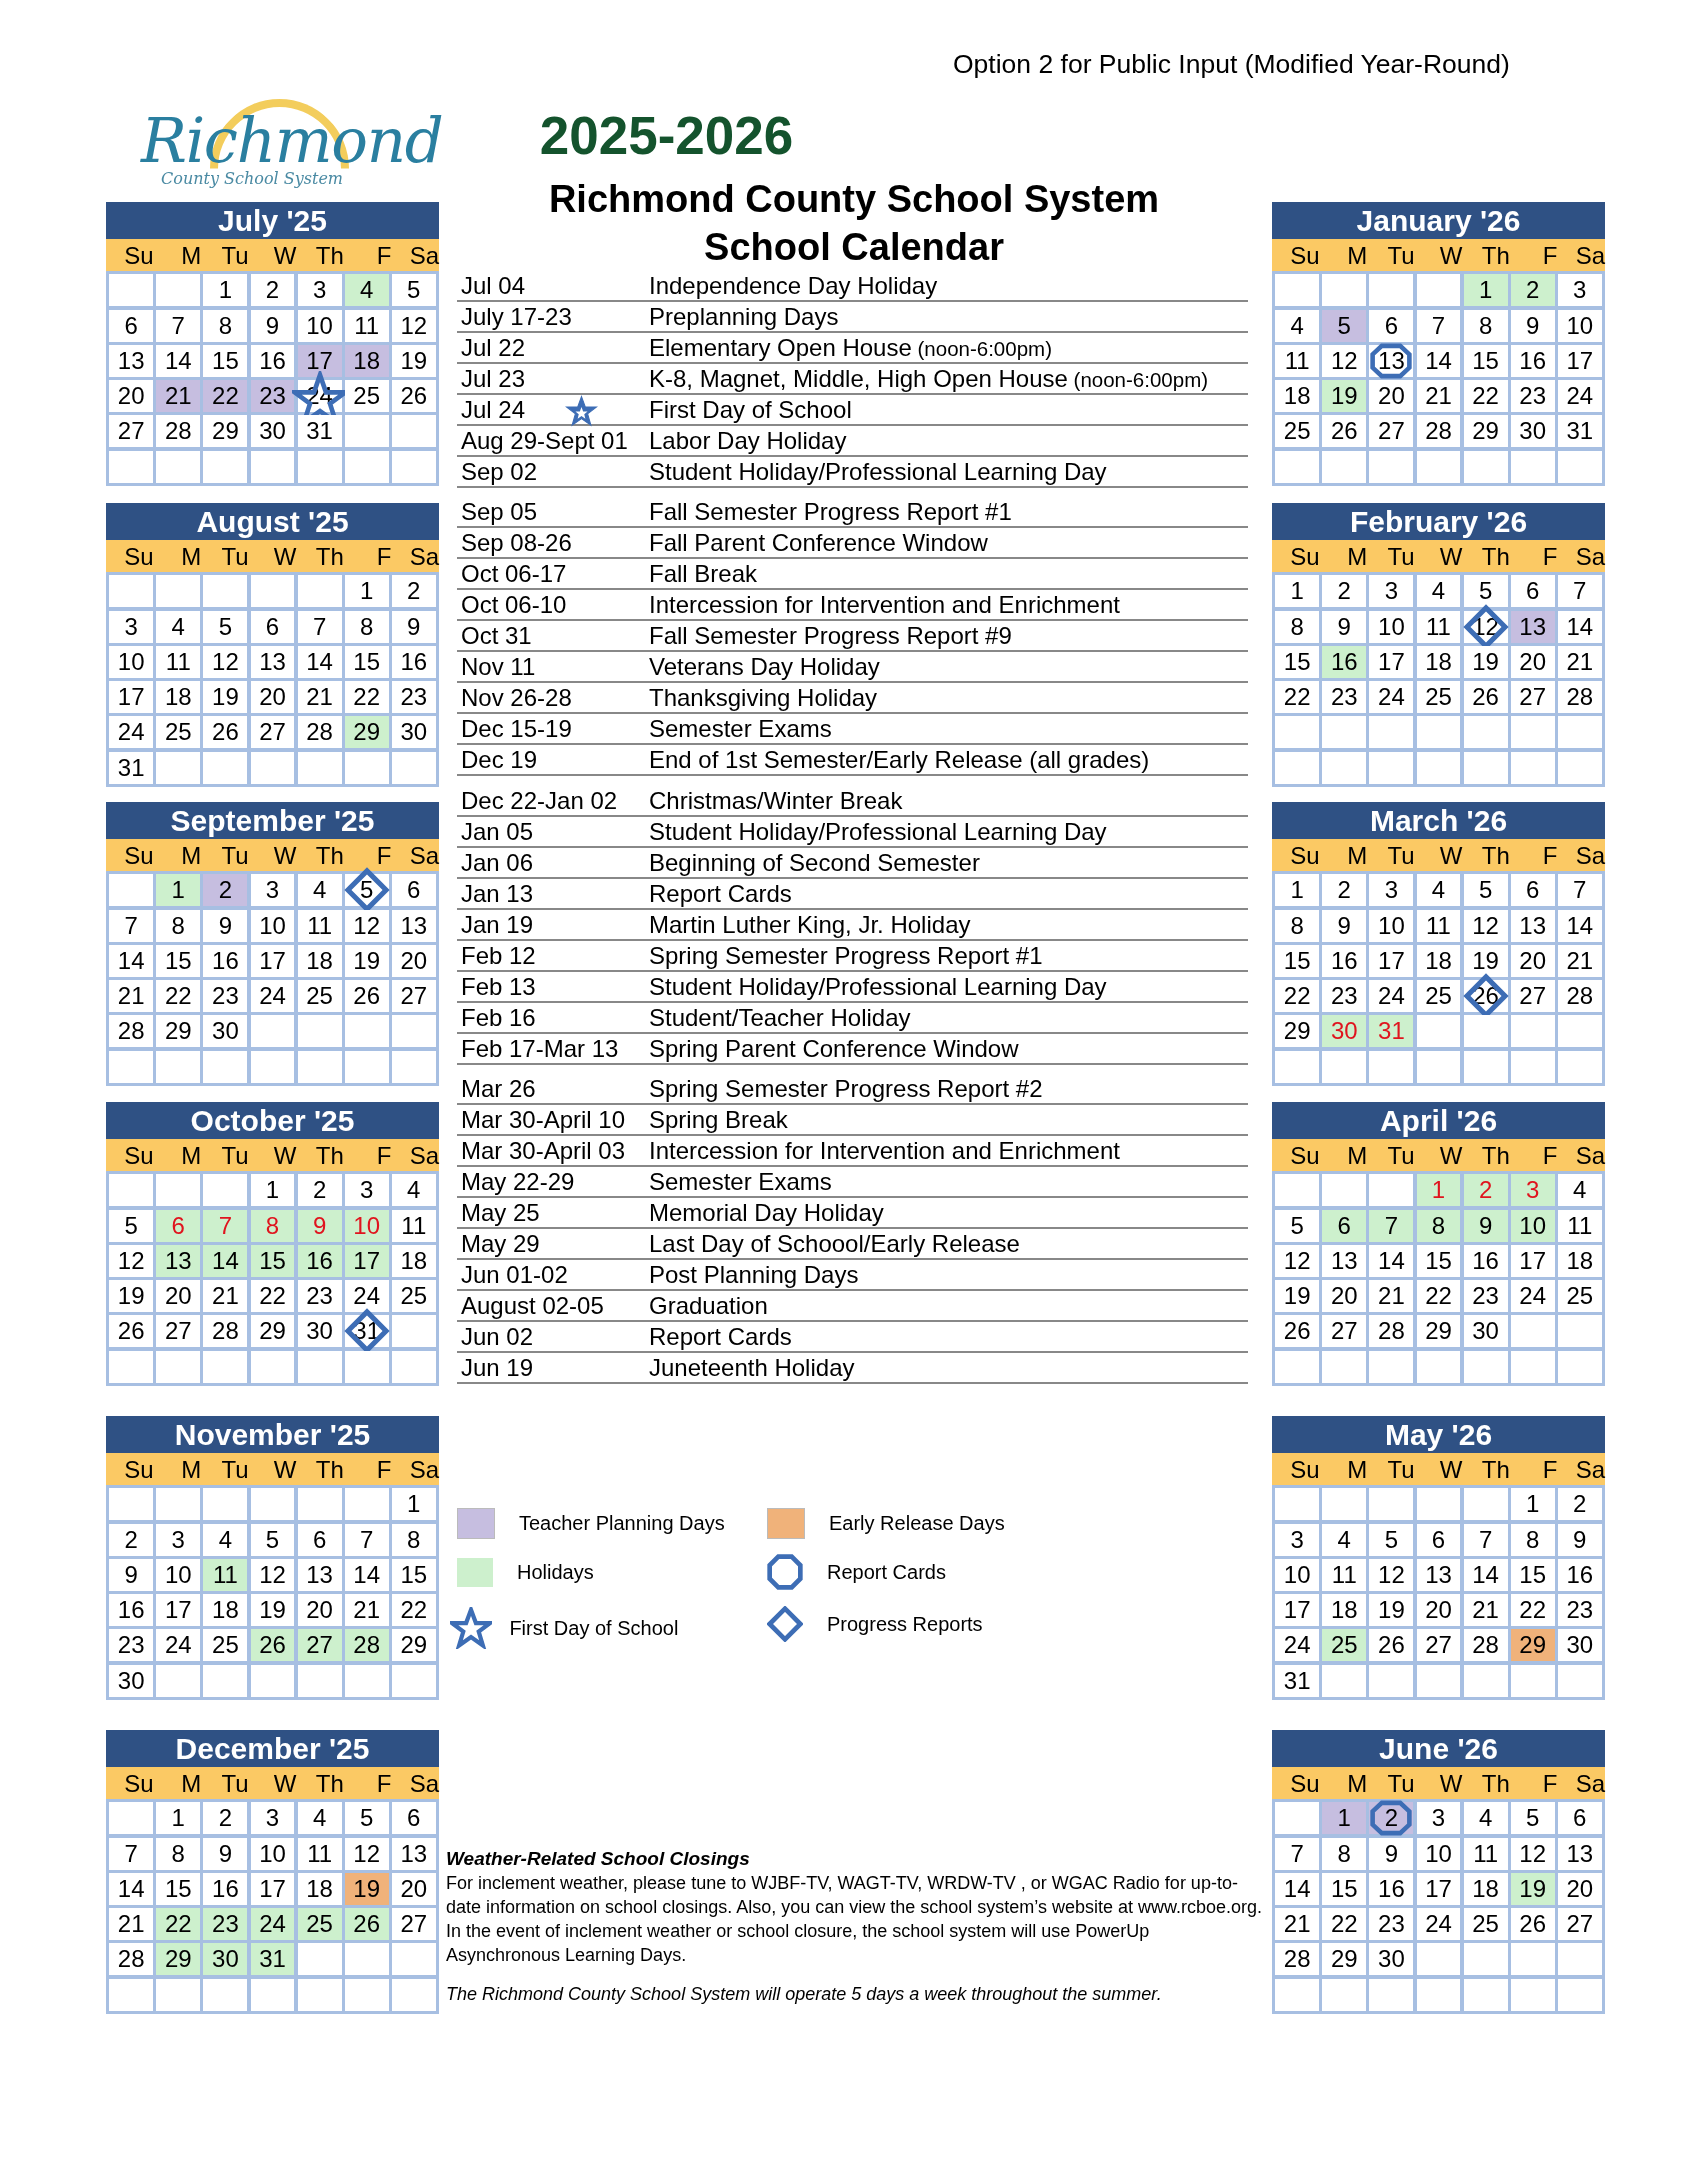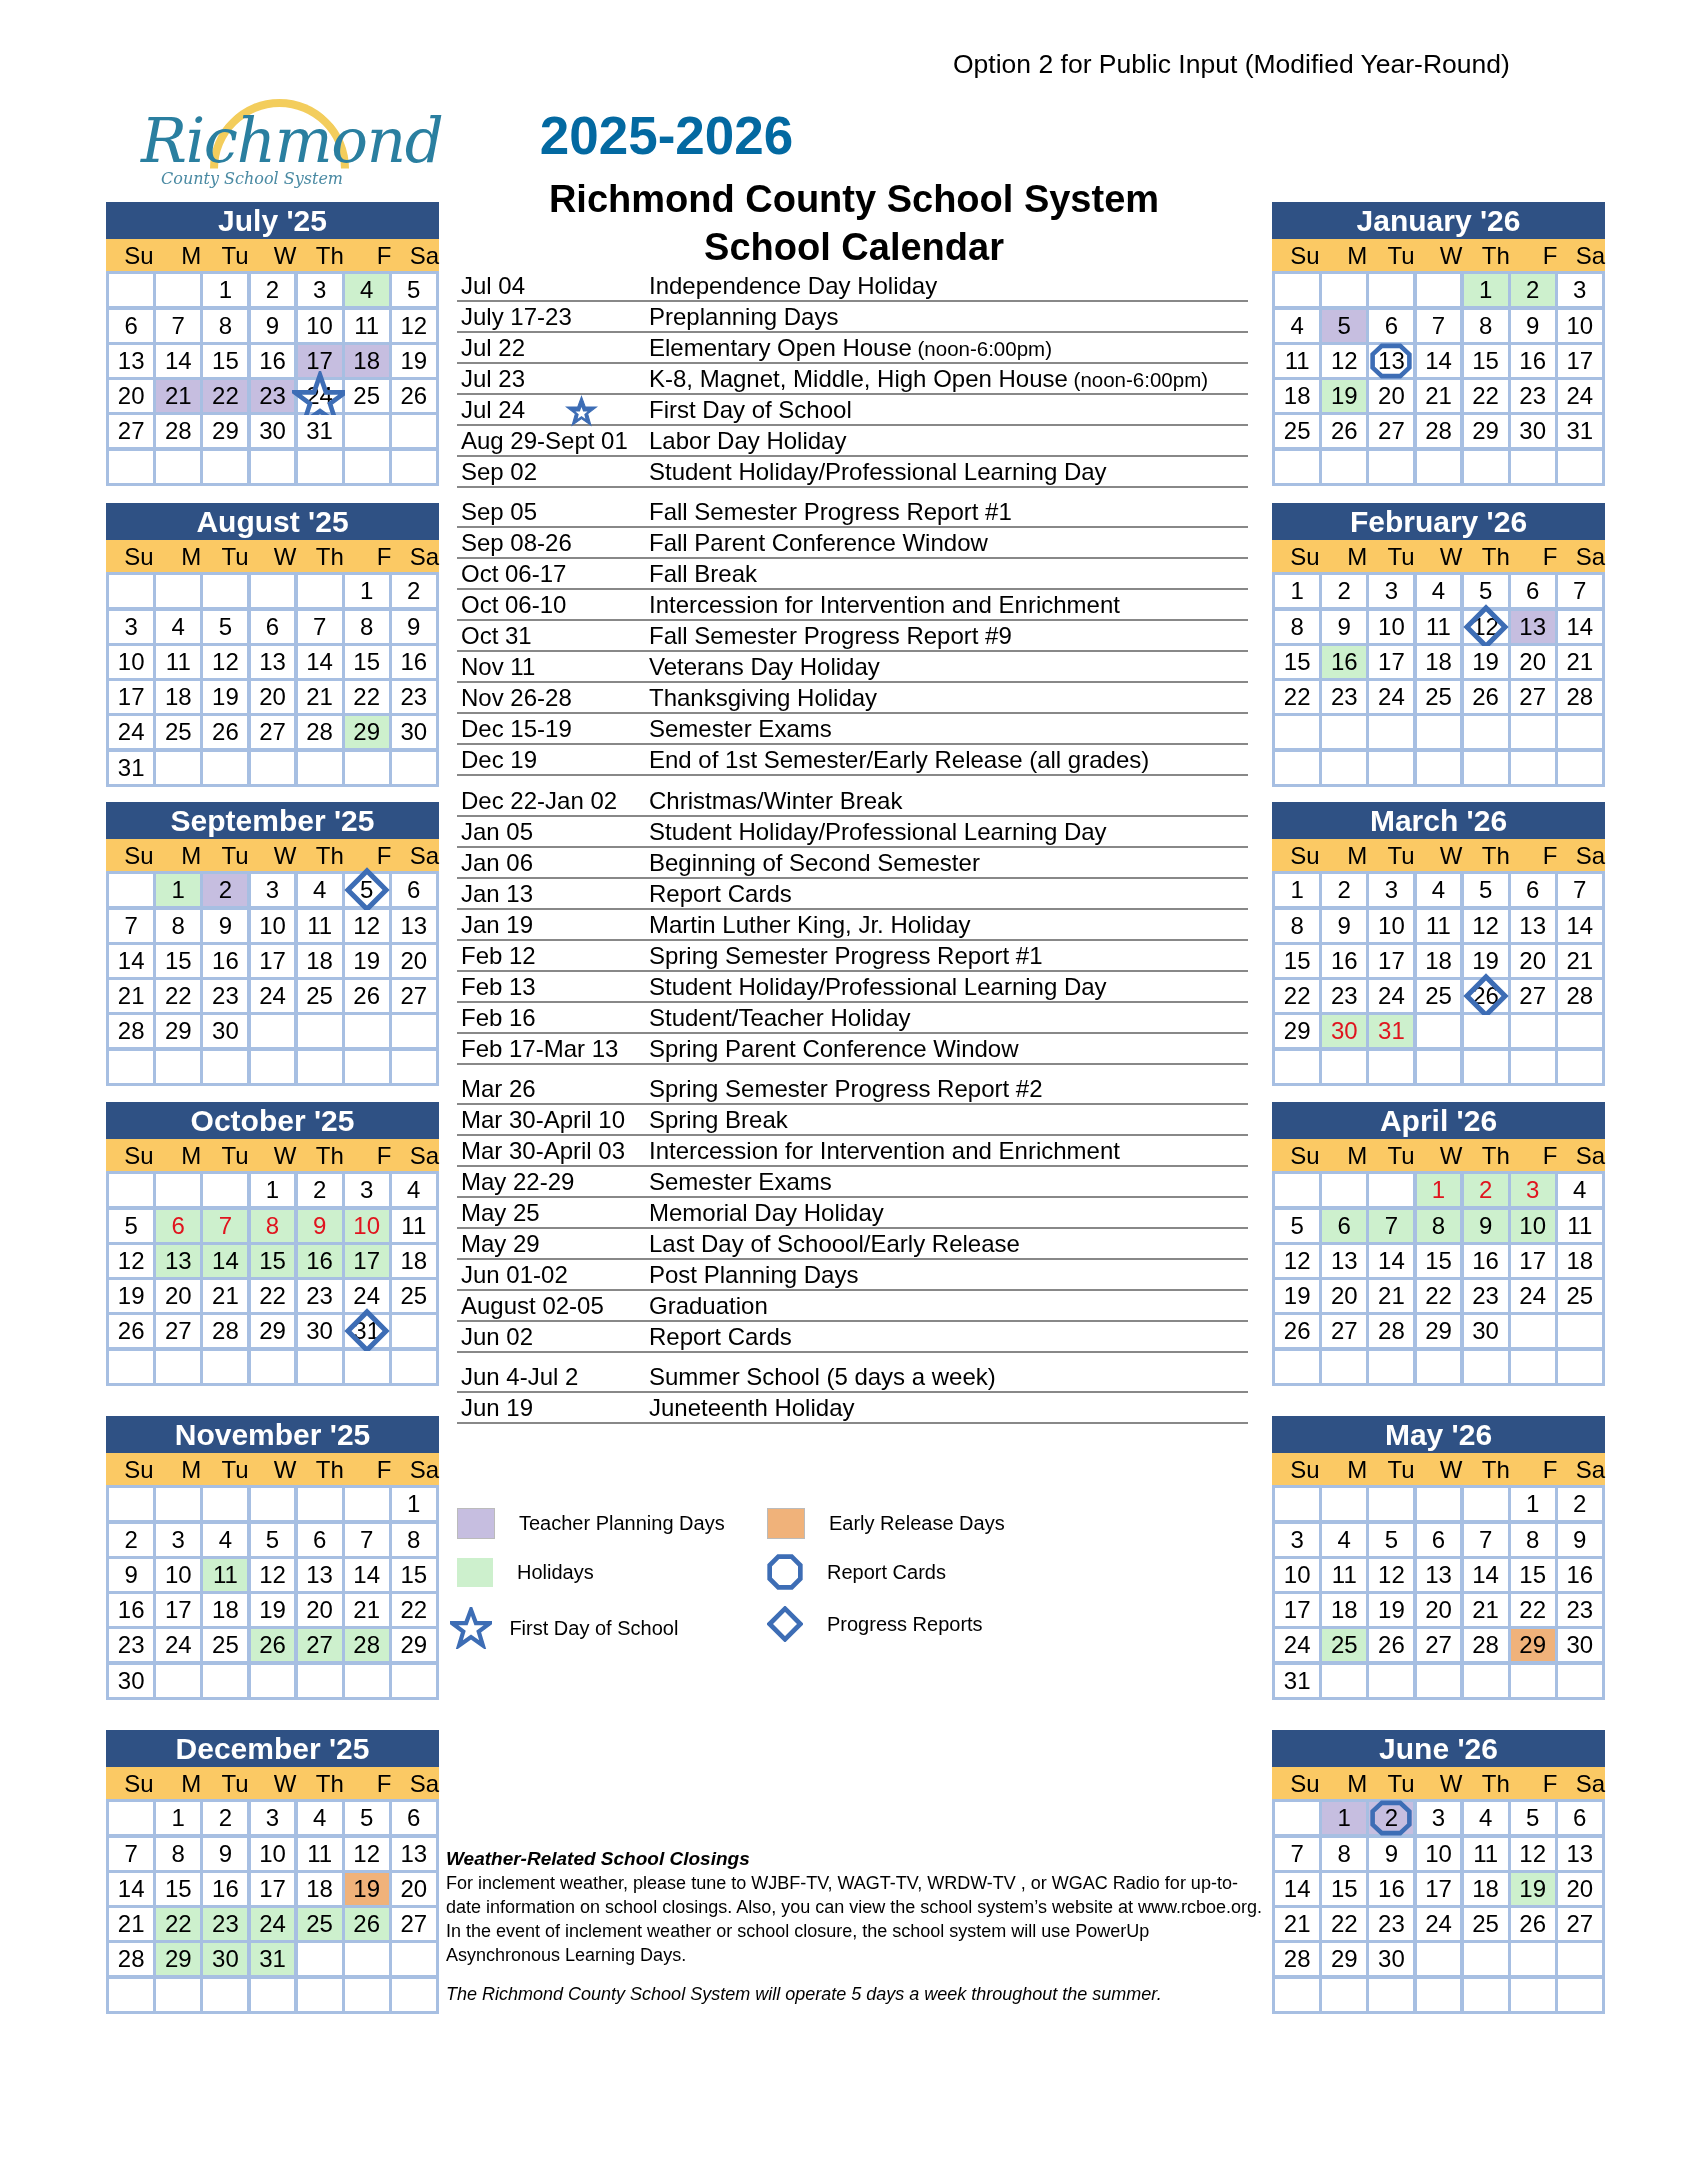--- a/index.html
+++ b/index.html
@@ -12,21 +12,21 @@
   #logo { left:129px; top:98px; width:238px; height:93px;margin-left:12px; }
   #logo .arc { position:absolute; left:69px; top:1.3px; width:139px; height:139px; border-radius:50%;
                border:8px solid #f2c84b; border-bottom-color:transparent; border-left-color:transparent;
                transform:rotate(-45deg); box-sizing:border-box; opacity:0.9; }
   #logo .word { position:absolute; left:0; top:6.6px; font-family:"DejaVu Serif", serif; font-style:italic;
                 font-size:61px; color:#2a7fa0; letter-spacing:-1.3px; }
   #logo .sub { position:absolute; left:20px; top:71px; font-family:"DejaVu Serif", serif; font-style:italic;
                font-size:16px; color:#4a8aa3; white-space:nowrap; }
 
   #year-title { left:0; width:1333px; top:105px; text-align:center; font-size:53px; font-weight:bold;
-                color:#0369a1; }
+                color:#14532d; }
   #org-title { left:457px; width:794px; top:175px; text-align:center; font-size:38px; font-weight:bold;
                line-height:48px; }
 
   
   .month { position:absolute; width:333px;padding-left:8px; }
   .month .mhead { height:37px; background:#2f5184; color:#fff; font-weight:bold; font-size:30px;
                   text-align:center; line-height:38px; }
   .month .dow { display:grid; grid-template-columns:repeat(7,1fr); height:32px; background:#fbc964;
                 font-size:24px; text-align:right; line-height:33px; }
   .month .grid { display:grid; grid-template-columns:repeat(7,1fr); grid-auto-rows:32px;
@@ -893,24 +893,20 @@
       <span class="date">Jun 01-02</span>
       <span class="desc">Post Planning Days</span>
     </div>
     <div class="ev">
       <span class="date">August 02-05</span>
       <span class="desc">Graduation</span>
     </div>
     <div class="ev">
       <span class="date">Jun 02</span>
       <span class="desc">Report Cards</span>
-    </div>
-    <div class="ev gap">
-      <span class="date">Jun 4-Jul 2</span>
-      <span class="desc">Summer School (5 days a week)</span>
     </div>
     <div class="ev">
       <span class="date">Jun 19</span>
       <span class="desc">Juneteenth Holiday</span>
     </div>
   </div>
 
 <div id="legend" class="abs">
   <div class="lg" style="left:0;top:0;">
     <div class="sw" style="background:#c6bee0;border:1.3px solid #bbb;"></div>

